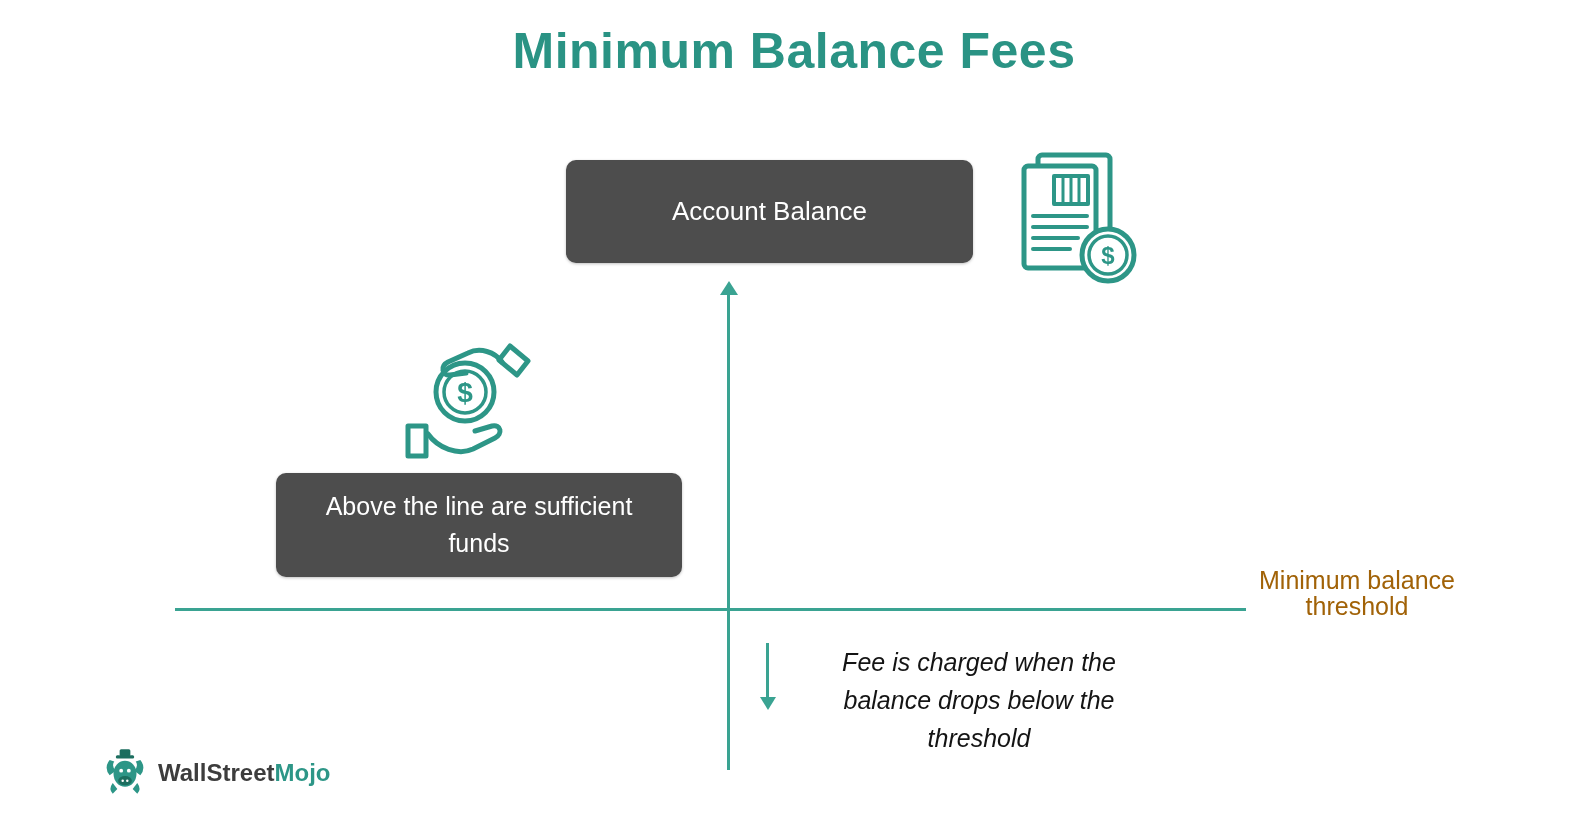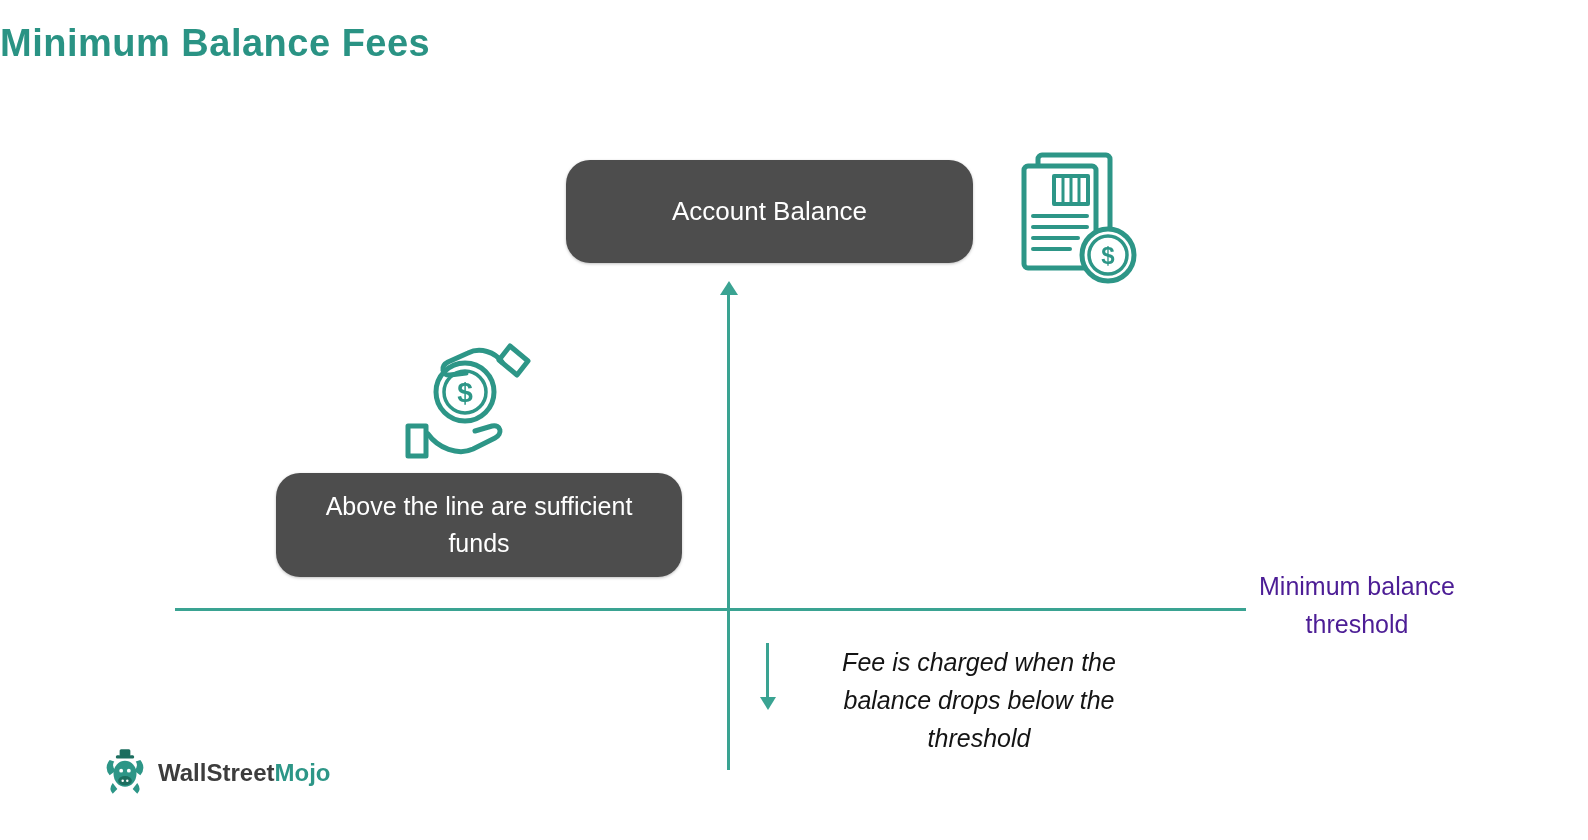--- a/index.html
+++ b/index.html
@@ -1,23 +1,23 @@
 <!DOCTYPE html>
 <html><head>
 <meta charset="utf-8">
 <style>
   * { margin:0; padding:0; box-sizing:border-box; }
   html,body { width:1588px; height:840px; background:#ffffff;
               font-family:"Liberation Sans", sans-serif; }
   .canvas { position:relative; width:1588px; height:840px; overflow:hidden; }
 
-  .title { position:absolute; top:22px; left:0; width:100%; 
-           font-size:38px; font-weight:bold; color:#2a9384; letter-spacing:0.5px; }
+  .title { position:absolute; top:22px; left:0; width:100%; text-align:center;
+           font-size:50px; font-weight:bold; color:#2a9384; letter-spacing:0.5px; }
 
-  .dark-box { position:absolute; background:#4d4d4d; border-radius:24px;
+  .dark-box { position:absolute; background:#4d4d4d; border-radius:10px;
               color:#ffffff; display:flex; align-items:center; justify-content:center;
               text-align:center; box-shadow:0 1px 3px rgba(0,0,0,0.25); }
   .box-account { left:566px; top:160px; width:407px; height:103px; font-size:26px; }
   .box-above   { left:276px; top:473px; width:406px; height:104px; font-size:25px;
                  line-height:37px; padding:0 20px; }
 
   
   .h-line { position:absolute; left:175px; top:608px; width:1071px; height:3px;
             background:#3aa392; }
   .v-line { position:absolute; left:727px; top:293px; width:3px; height:477px;
@@ -25,21 +25,21 @@
   .arrow-up-head { position:absolute; left:720px; top:281px; width:0; height:0;
             border-left:9px solid transparent; border-right:9px solid transparent;
             border-bottom:14px solid #3aa392; }
   .small-down-line { position:absolute; left:766px; top:643px; width:3px; height:56px;
             background:#3aa392; }
   .arrow-down-head { position:absolute; left:760px; top:697px; width:0; height:0;
             border-left:8px solid transparent; border-right:8px solid transparent;
             border-top:13px solid #3aa392; }
 
   .threshold-label { position:absolute; left:1232px; top:567px; width:250px;
-            text-align:center; font-size:25px; color:#4c1d95; line-height:38px; }
+            text-align:center; font-size:25px; color:#a16207; line-height:26px; }
   .fee-note { position:absolute; left:818px; top:643px; width:322px;
             text-align:center; font-size:25px; color:#141414; line-height:38px;font-style:italic; }
 
   .icon-statement { position:absolute; left:1008px; top:148px; width:132px; height:138px; }
   .icon-handcoin  { position:absolute; left:398px; top:334px; width:140px; height:132px; }
 
   .logo { position:absolute; left:102px; top:746px; display:flex; align-items:center; }
   .logo-mark { width:46px; height:54px; margin-right:10px; }
   .logo-text { font-size:24px; font-weight:bold;text-align:center; }
   .logo-text .p1 { color:#3d3d3d; }

